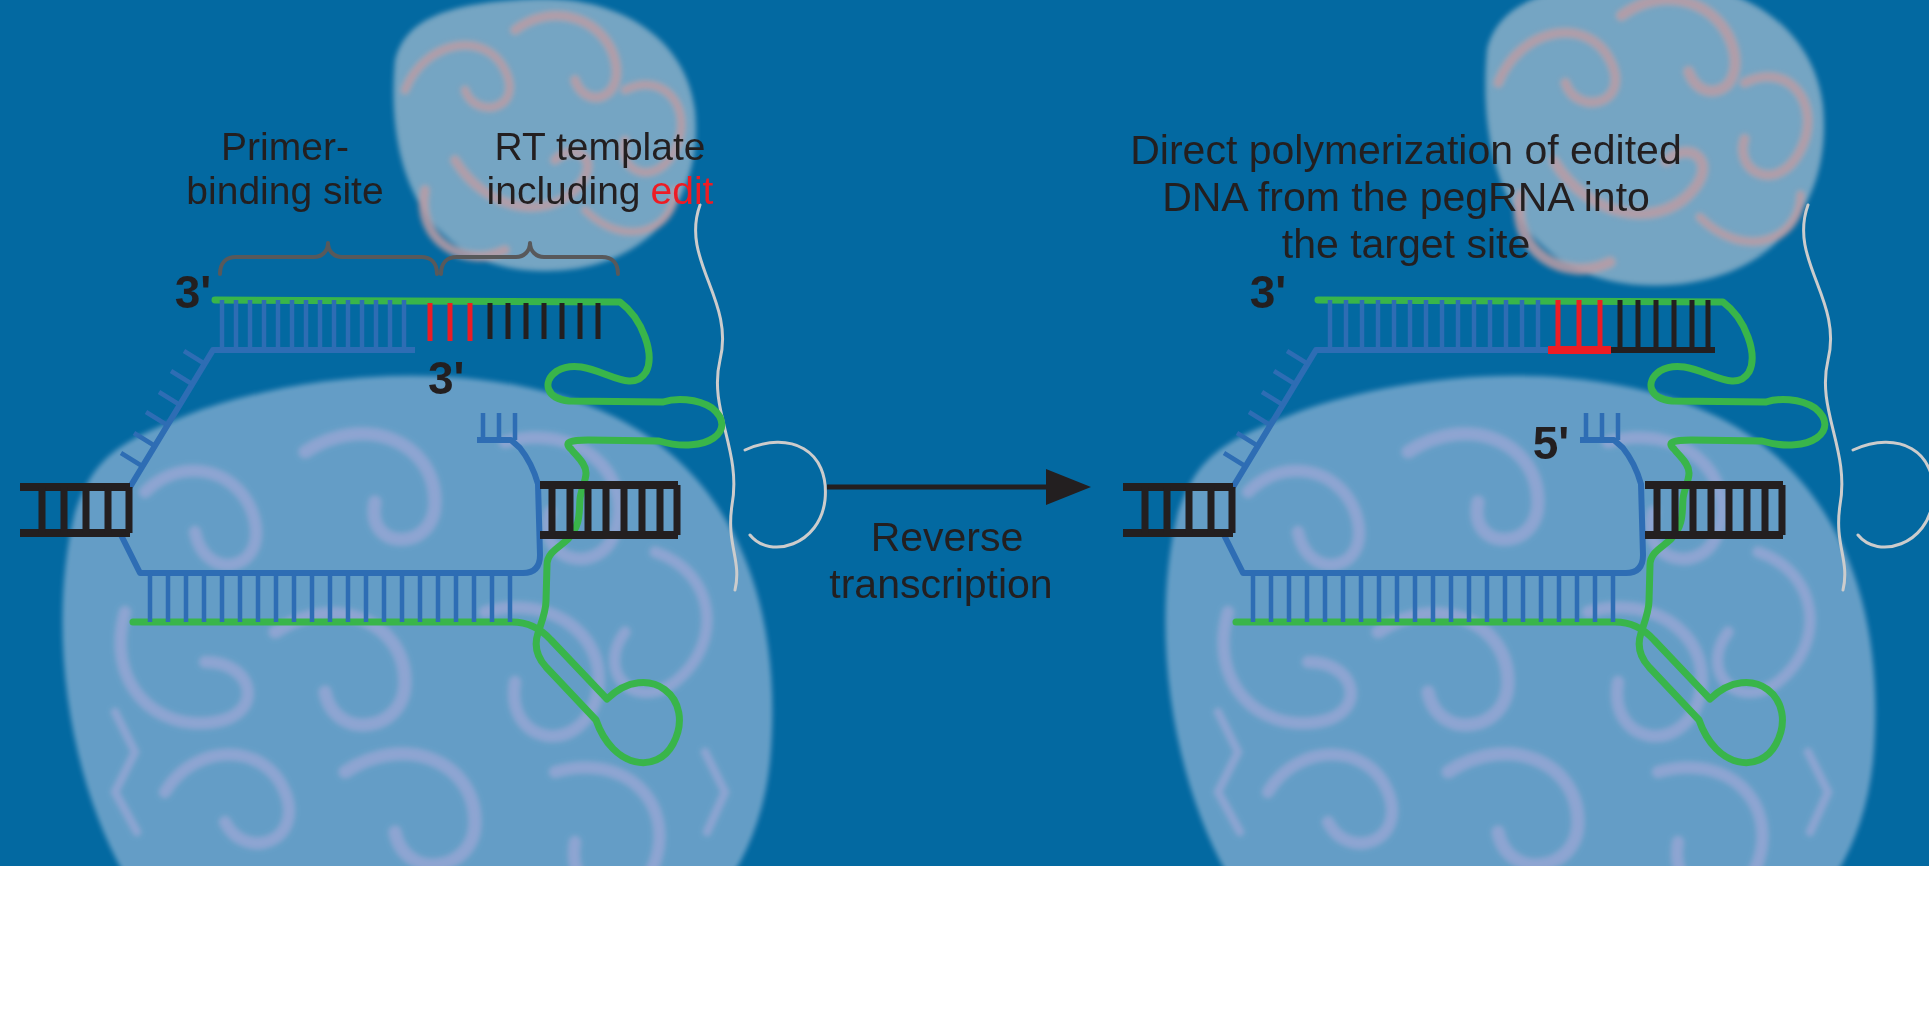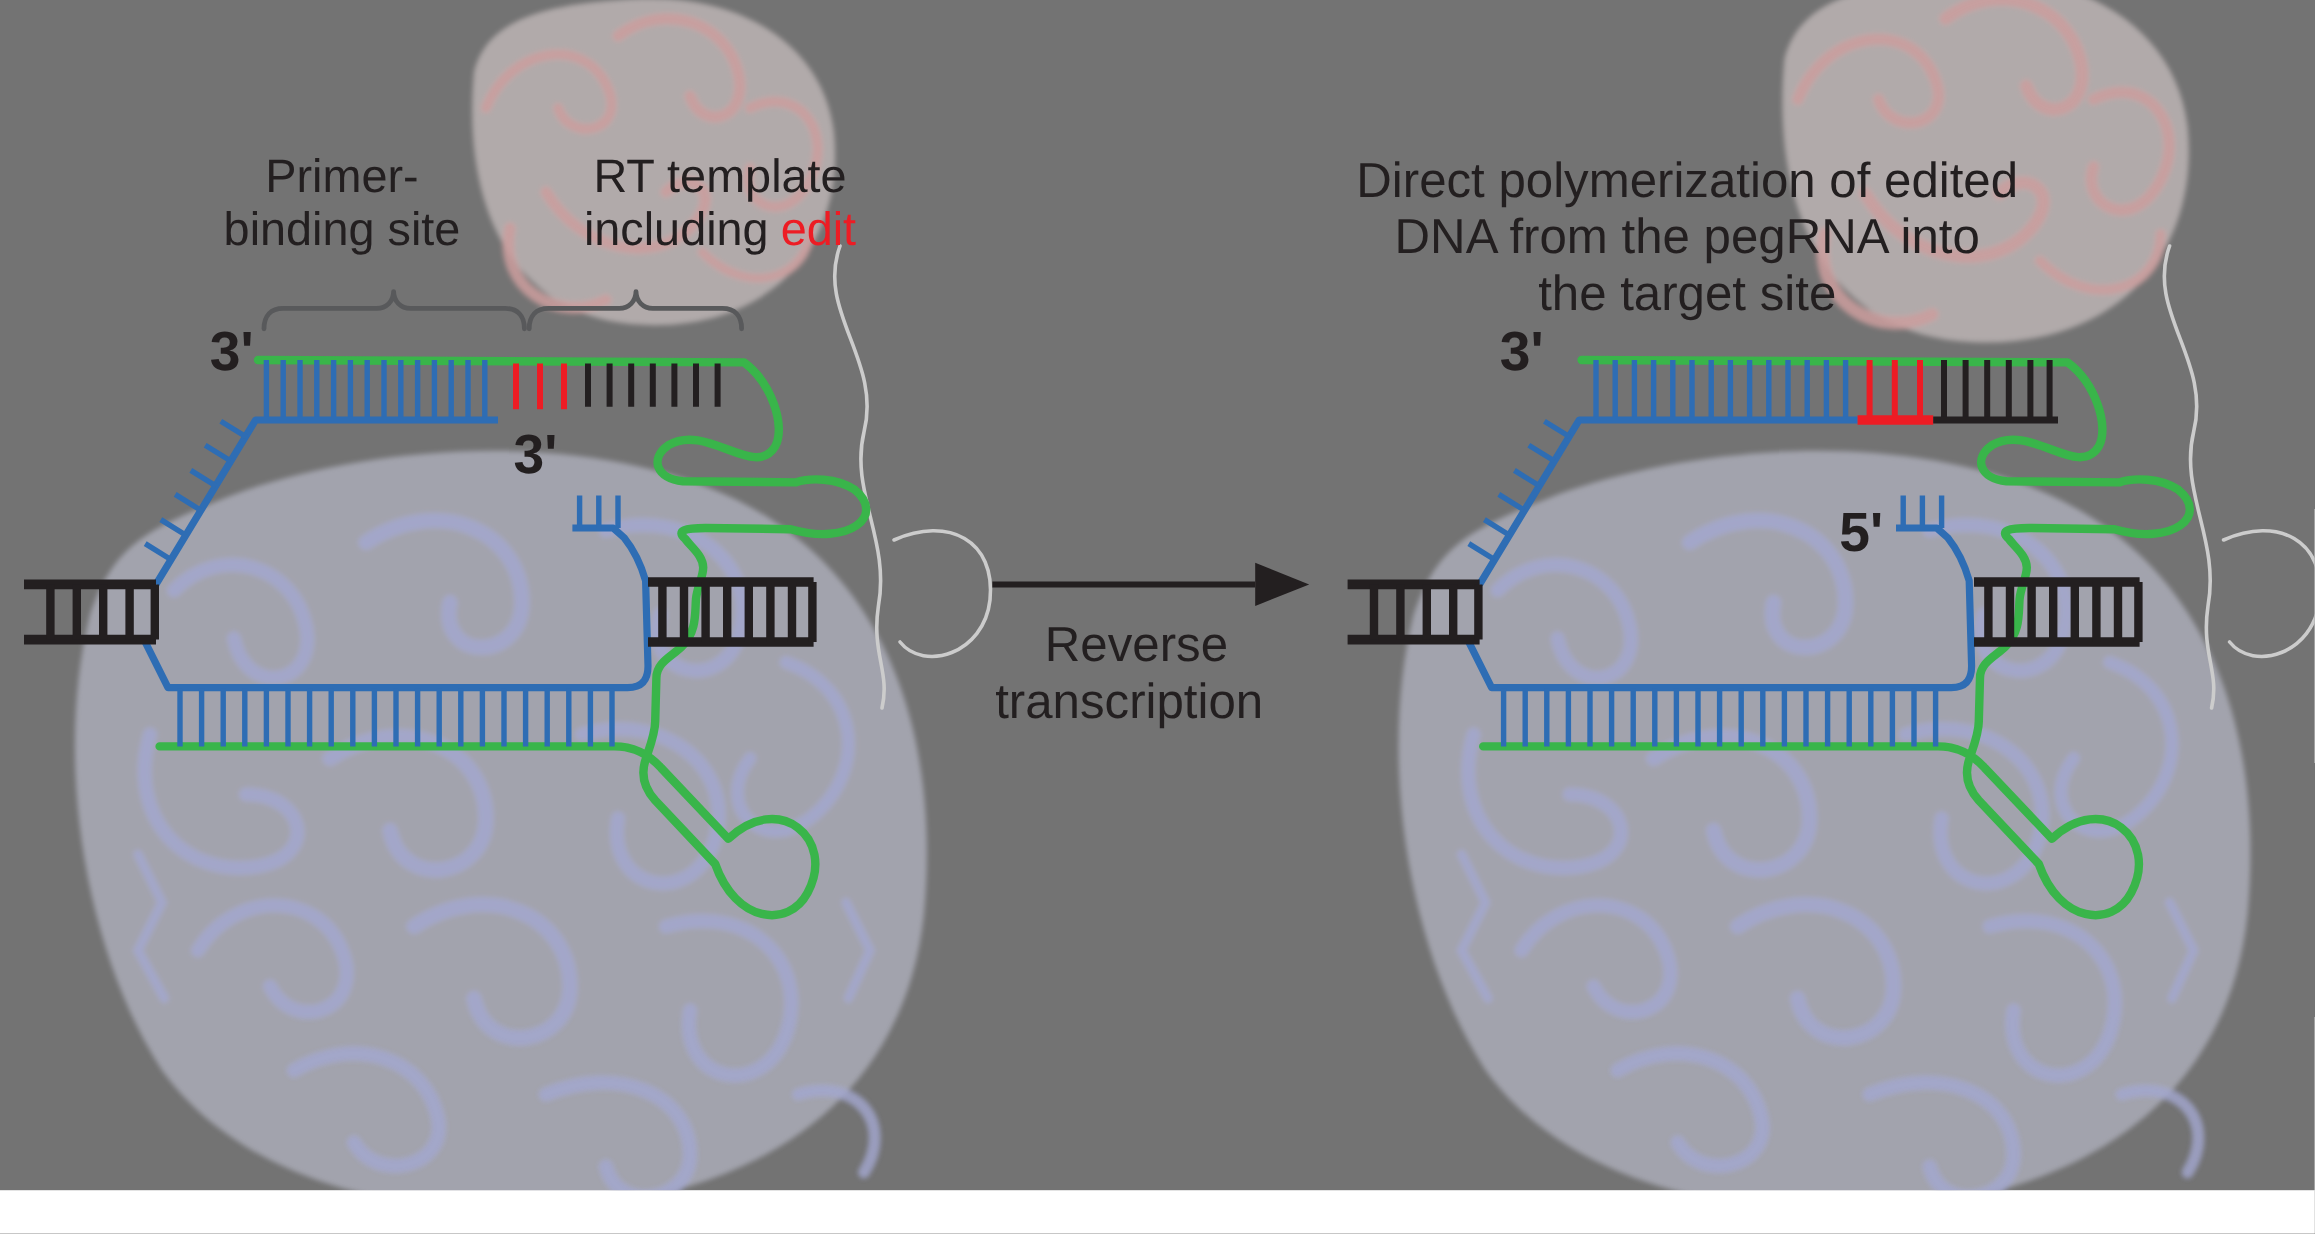--- a/index.html
+++ b/index.html
@@ -1,16 +1,16 @@
 <!DOCTYPE html>
 <html><head>
 <meta charset="utf-8">
 <style>
   html,body{margin:0;padding:0;background:#ffffff;}
-  .figure-wrap{position:relative;width:1929px;height:992px;background:#737373;overflow:hidden;}
+  .figure-wrap{position:relative;width:1929px;height:866px;background:#0369a1;overflow:hidden;}
   svg{display:block;}
   .lbl{font-family:"Liberation Sans",sans-serif;font-size:39px;fill:#231F20;}
   .ttl{font-family:"Liberation Sans",sans-serif;font-size:41px;fill:#231F20;}
   .endlbl{font-family:"Liberation Sans",sans-serif;font-size:46px;font-weight:700;fill:#231F20;}
   .arrlbl{font-family:"Liberation Sans",sans-serif;font-size:41px;fill:#231F20;}
   .green{stroke:#39B54A;stroke-width:7;fill:none;stroke-linecap:round;stroke-linejoin:round;}
   .blue{stroke:#2E6DB4;fill:none;stroke-linecap:butt;stroke-linejoin:round;}
   .redt{stroke:#ED1C24;fill:none;}
   .blkt{stroke:#231F20;fill:none;}
   .brace{stroke:#58595B;stroke-width:4;fill:none;stroke-linecap:round;stroke-linejoin:round;}

